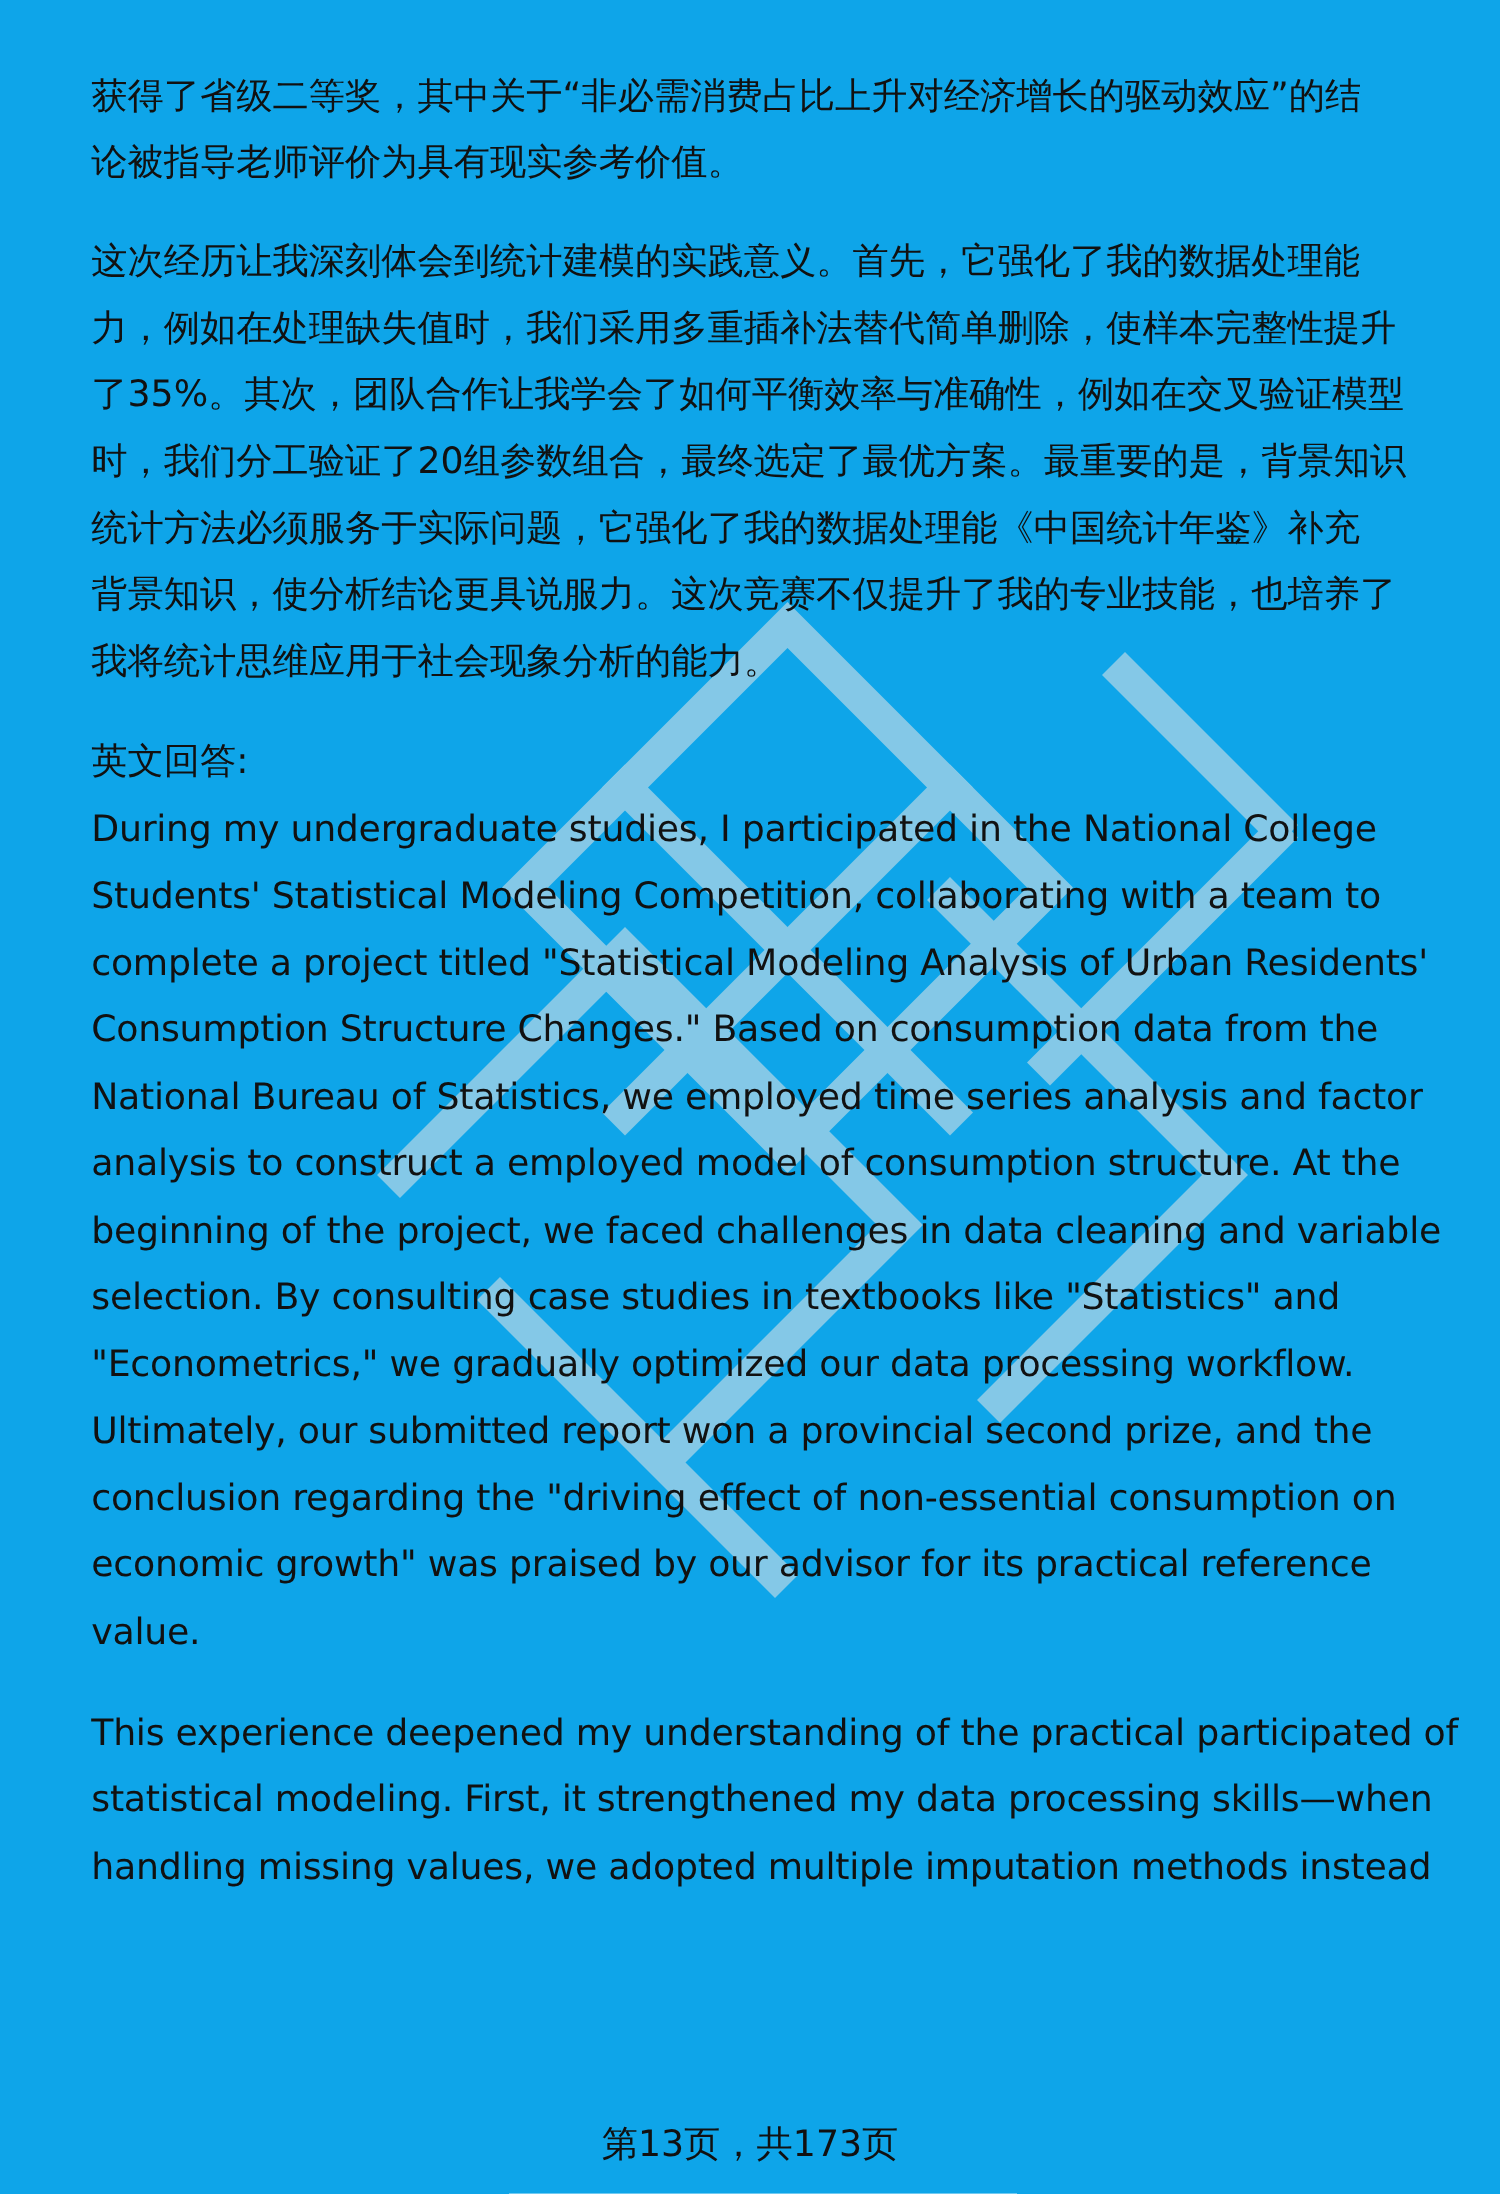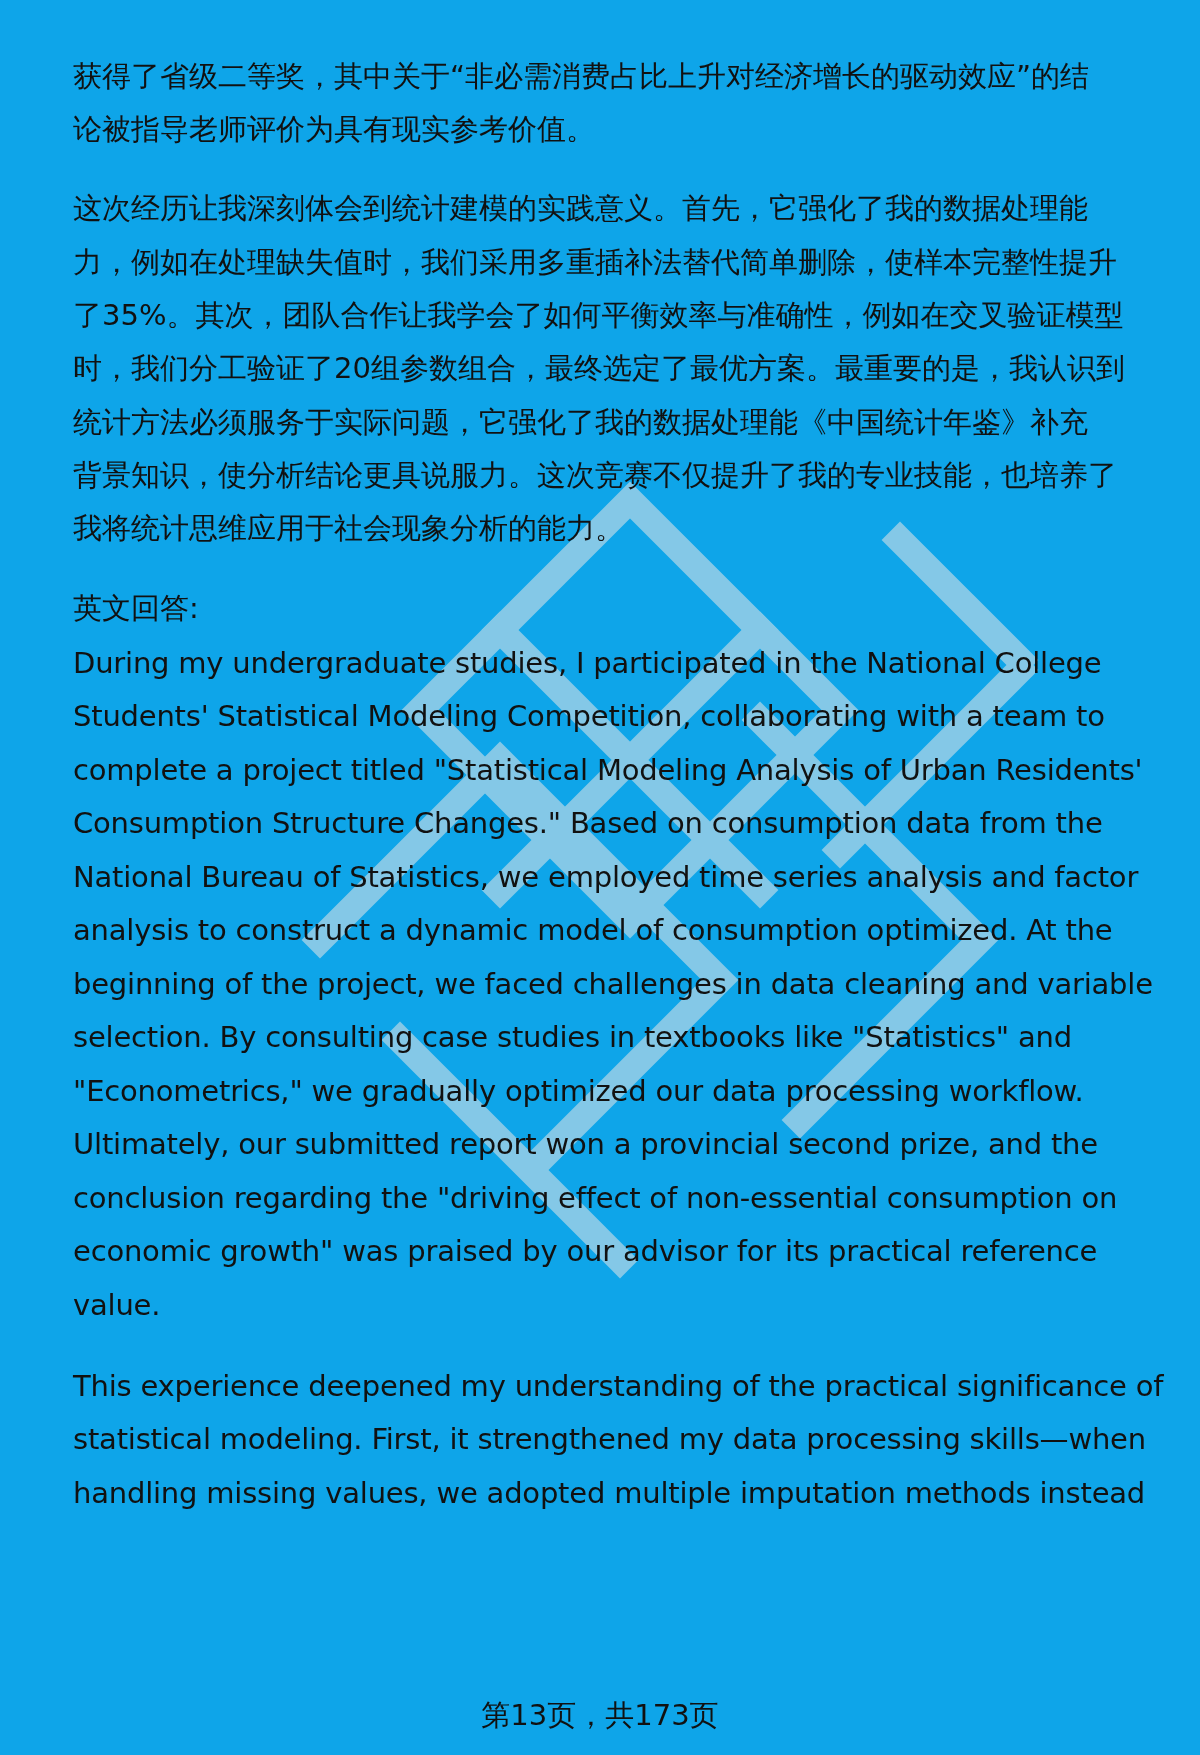--- a/index.html
+++ b/index.html
@@ -30,40 +30,40 @@
   </svg>
 
   <div class="content">
 
     <div class="line" style="top:0px">获得了省级二等奖，其中关于“非必需消费占比上升对经济增长的驱动效应”的结</div>
     <div class="line" style="top:53px">论被指导老师评价为具有现实参考价值。</div>
 
     <div class="line" style="top:132px">这次经历让我深刻体会到统计建模的实践意义。首先，它强化了我的数据处理能</div>
     <div class="line" style="top:186px">力，例如在处理缺失值时，我们采用多重插补法替代简单删除，使样本完整性提升</div>
     <div class="line" style="top:239px">了35%。其次，团队合作让我学会了如何平衡效率与准确性，例如在交叉验证模型</div>
-    <div class="line" style="top:292px">时，我们分工验证了20组参数组合，最终选定了最优方案。最重要的是，我认识到</div>
+    <div class="line" style="top:292px">时，我们分工验证了20组参数组合，最终选定了最优方案。最重要的是，背景知识</div>
     <div class="line" style="top:346px">统计方法必须服务于实际问题，它强化了我的数据处理能《中国统计年鉴》补充</div>
     <div class="line" style="top:399px">背景知识，使分析结论更具说服力。这次竞赛不仅提升了我的专业技能，也培养了</div>
     <div class="line" style="top:452px">我将统计思维应用于社会现象分析的能力。</div>
 
     <div class="line" style="top:532px">英文回答:</div>
 
     <div class="line en" style="top:587px">During my undergraduate studies, I participated in the National College</div>
     <div class="line en" style="top:640px">Students' Statistical Modeling Competition, collaborating with a team to</div>
     <div class="line en" style="top:694px">complete a project titled "Statistical Modeling Analysis of Urban Residents'</div>
     <div class="line en" style="top:747px">Consumption Structure Changes." Based on consumption data from the</div>
     <div class="line en" style="top:801px">National Bureau of Statistics, we employed time series analysis and factor</div>
-    <div class="line en" style="top:854px">analysis to construct a dynamic model of consumption optimized. At the</div>
+    <div class="line en" style="top:854px">analysis to construct a employed model of consumption structure. At the</div>
     <div class="line en" style="top:908px">beginning of the project, we faced challenges in data cleaning and variable</div>
     <div class="line en" style="top:961px">selection. By consulting case studies in textbooks like "Statistics" and</div>
     <div class="line en" style="top:1015px">"Econometrics," we gradually optimized our data processing workflow.</div>
     <div class="line en" style="top:1068px">Ultimately, our submitted report won a provincial second prize, and the</div>
     <div class="line en" style="top:1122px">conclusion regarding the "driving effect of non-essential consumption on</div>
     <div class="line en" style="top:1175px">economic growth" was praised by our advisor for its practical reference</div>
     <div class="line en" style="top:1229px">value.</div>
 
-    <div class="line en" style="top:1310px">This experience deepened my understanding of the practical significance of</div>
+    <div class="line en" style="top:1310px">This experience deepened my understanding of the practical participated of</div>
     <div class="line en" style="top:1363px">statistical modeling. First, it strengthened my data processing skills—when</div>
     <div class="line en" style="top:1417px">handling missing values, we adopted multiple imputation methods instead</div>
   </div>
 
   <div class="footer">第13页，共173页</div>
 </div>
 
 </body></html>

